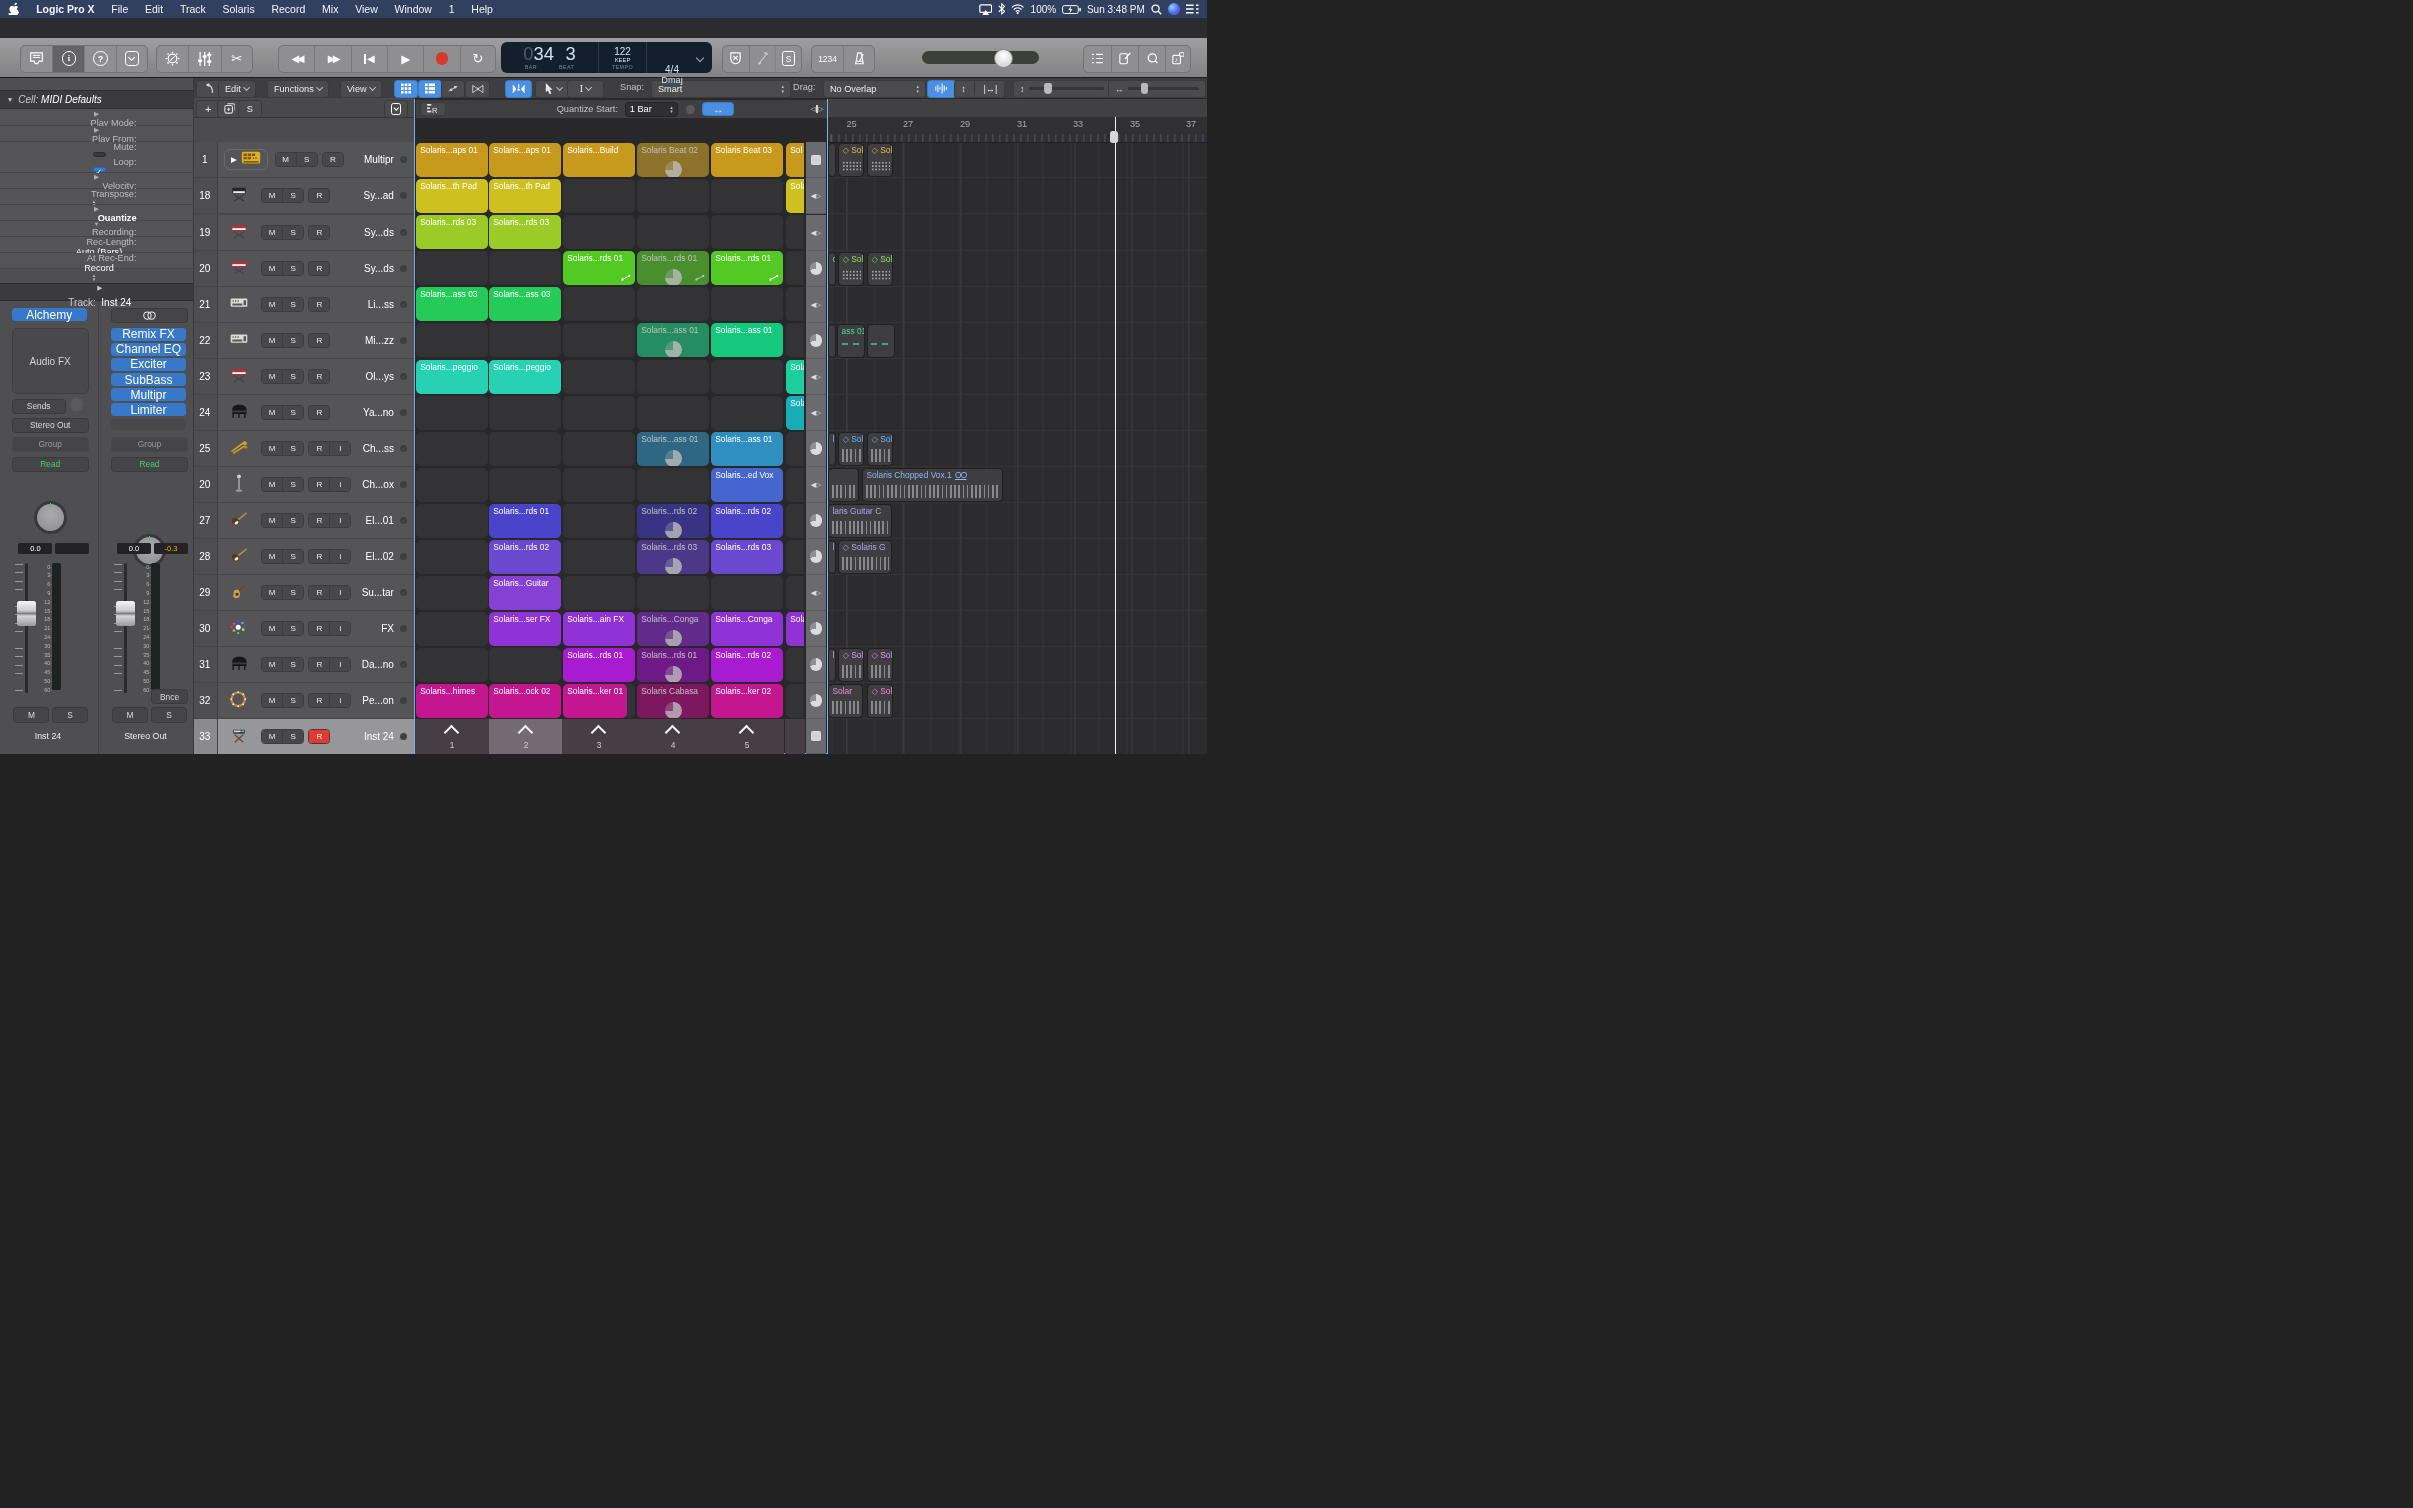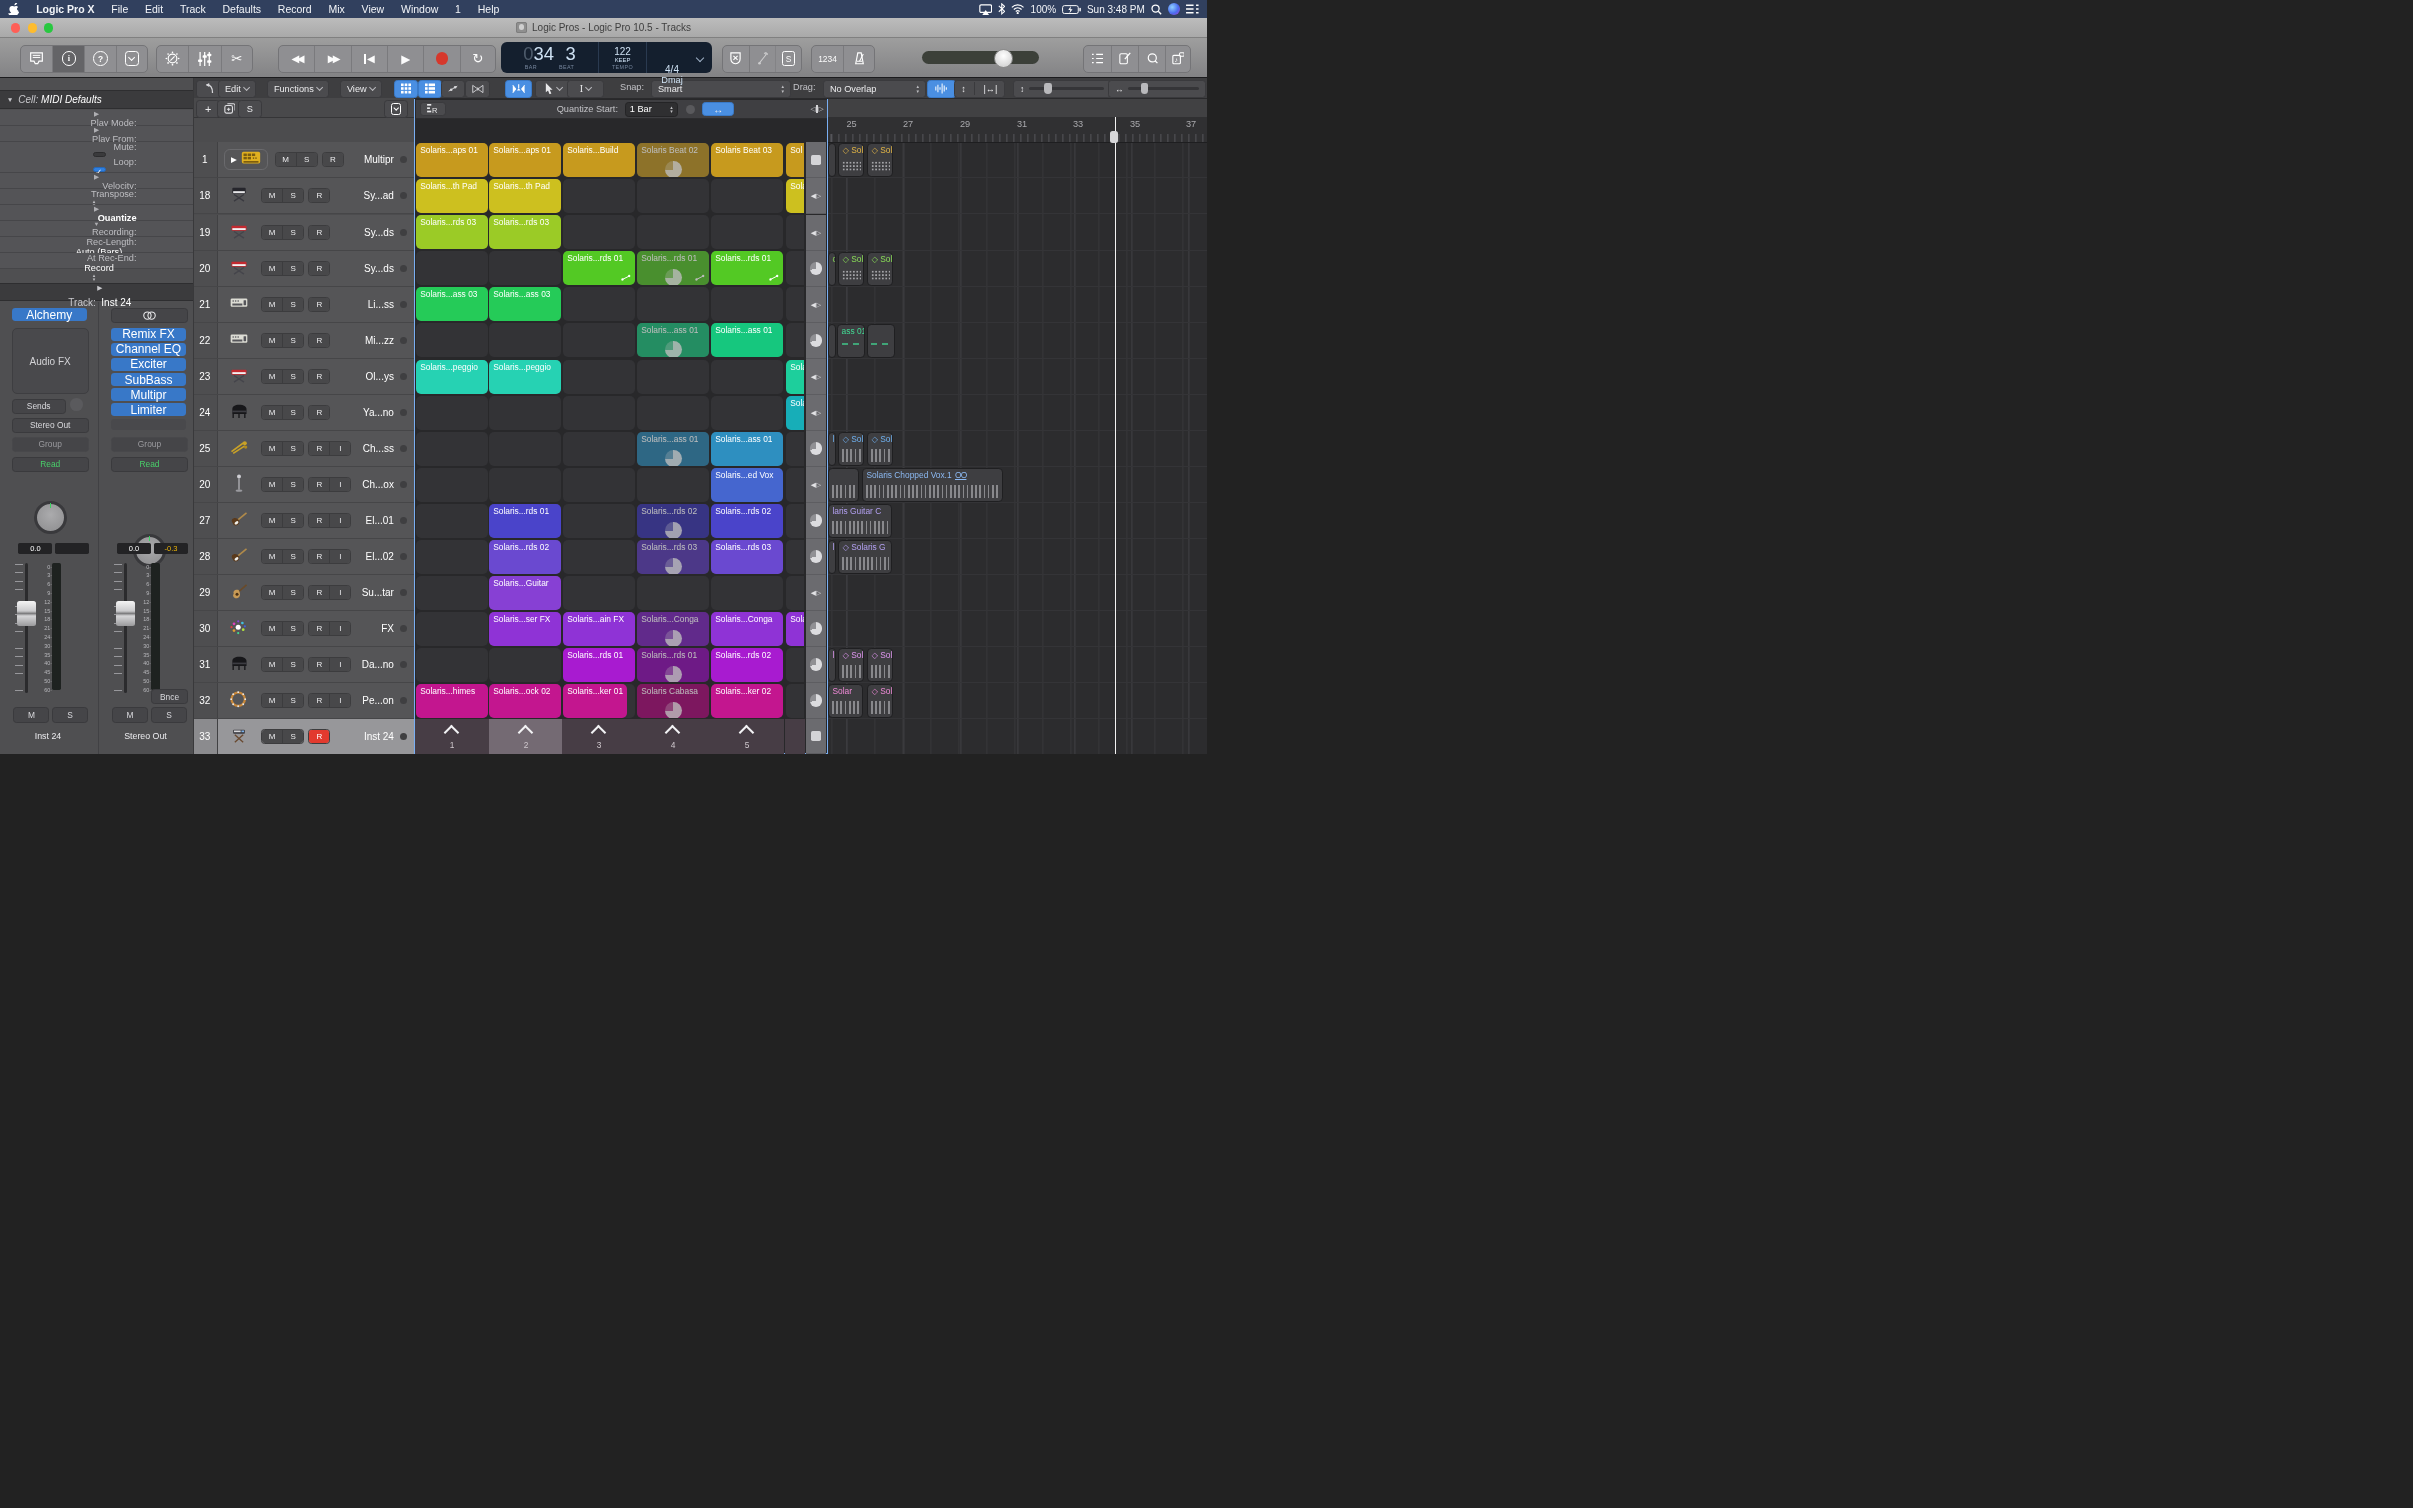--- a/index.html
+++ b/index.html
@@ -157,21 +157,21 @@
     <span class="mitem sic">
       <svg width="11" height="12.6" viewBox="0 0 13 15">
           <path fill="#fff" d="M9.3 0c.1 1-.3 1.9-.9 2.6-.6.7-1.6 1.2-2.5 1.1-.1-.9.4-1.9 1-2.5C7.5.5 8.5.1 9.3 0zM12 11c-.4 1-.6 1.4-1.2 2.3-.8 1.2-1.9 2.7-3.2 2.7-1.2 0-1.5-.8-3.1-.8s-2 .8-3.2.8C.1 16-.9 14.6-1.7 13.4" transform="translate(1.7 -1)"></path>
           <path fill="#fff" d="M6.4 4.1c1 0 1.8.6 2.4.6.6 0 1.6-.7 2.8-.6.5 0 1.9.2 2.8 1.5-2.4 1.4-2 4.5.4 5.5-.3 1-.5 1.4-1 2.2-.7 1.1-1.5 2.2-2.6 2.2-1 0-1.3-.7-2.6-.7s-1.7.7-2.6.7c-1.1 0-1.9-1-2.6-2.1C1.3 11.1.8 7.5 2.4 5.6c.8-1 2-1.5 3-1.5z" transform="scale(.8) translate(.5 .5)"></path>
         </svg>
     </span>
     <span class="mitem app">Logic Pro X</span>
     <span class="mitem">File</span>
     <span class="mitem">Edit</span>
     <span class="mitem">Track</span>
-    <span class="mitem">Defaults</span>
+    <span class="mitem">Solaris</span>
     <span class="mitem">Record</span>
     <span class="mitem">Mix</span>
     <span class="mitem">View</span>
     <span class="mitem">Window</span>
     <span class="mitem">1</span>
     <span class="mitem">Help</span>
     <span class="spacer"></span>
     <span class="stat">
       <span class="sic">
           <svg width="13.4" height="11" viewBox="0 0 16 13">
@@ -210,27 +210,20 @@
           <svg width="12.6" height="10" viewBox="0 0 15 12">
             <g stroke="#fff" stroke-width="1.6">
               <path d="M0 1.5h9M0 6h9M0 10.5h9"></path>
               <path d="M12 1.5h3M12 6h3M12 10.5h3"></path>
             </g>
           </svg>
         </span>
     </span>
   </div>
 
-  <div id="titlebar" class="abs">
-    <span class="tl" style="left:11px;background:#ff5f57;"></span>
-    <span class="tl" style="left:28px;background:#febc2e;"></span>
-    <span class="tl" style="left:44px;background:#28c840;"></span>
-    <span id="proxy"></span>
-    <span>Logic Pros - Logic Pro 10.5 - Tracks</span>
-  </div>
 
   <div id="toolbar" class="abs">
     <div class="tbgroup" style="left:20px;width:126px;">
       <div class="tbbtn" style="width:32px;">
           <svg width="15" height="13.4" viewBox="0 0 18 16">
             <path d="M2 1h14v10h-4l-1.5 3h-3L6 11H2z" fill="none" stroke="#fff" stroke-width="1.4"></path>
             <path d="M4.5 4h9M4.5 6.5h9" stroke="#fff" stroke-width="1.2"></path>
           </svg>
         </div>
       <div class="tbbtn on" style="width:32px;">

